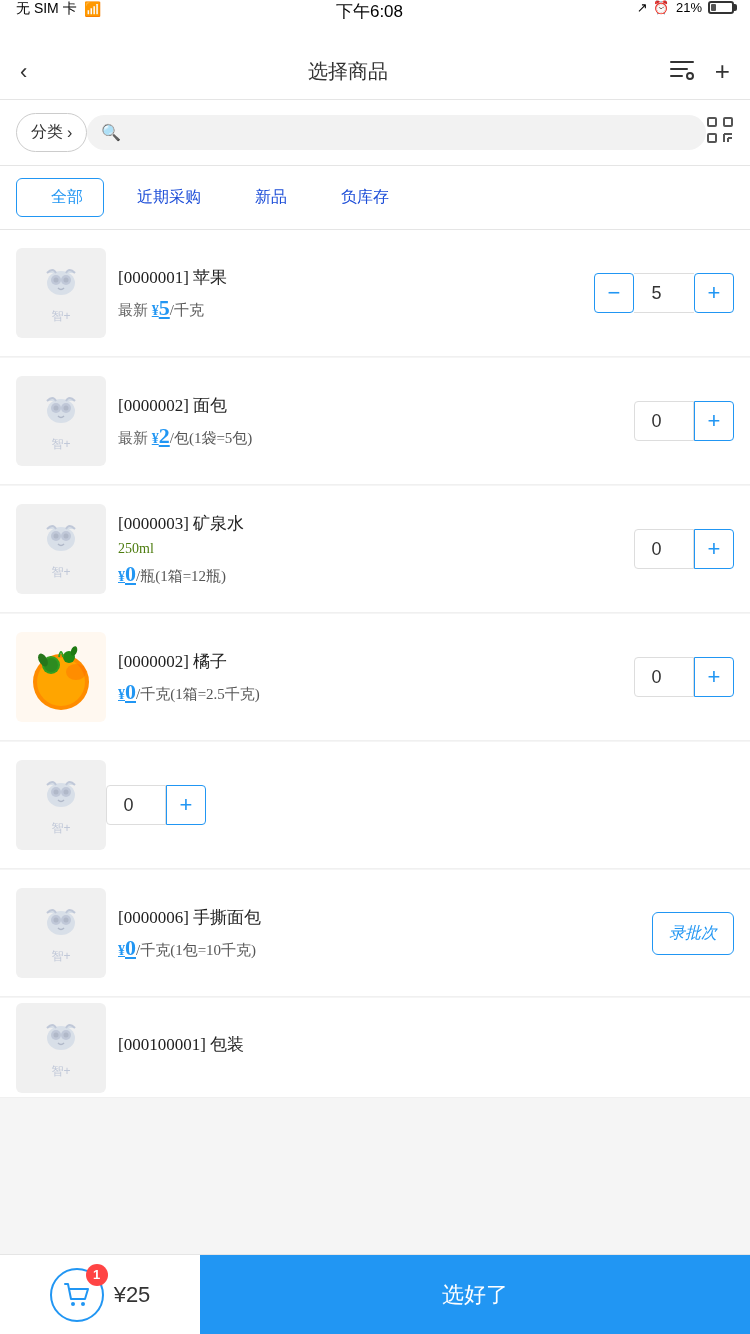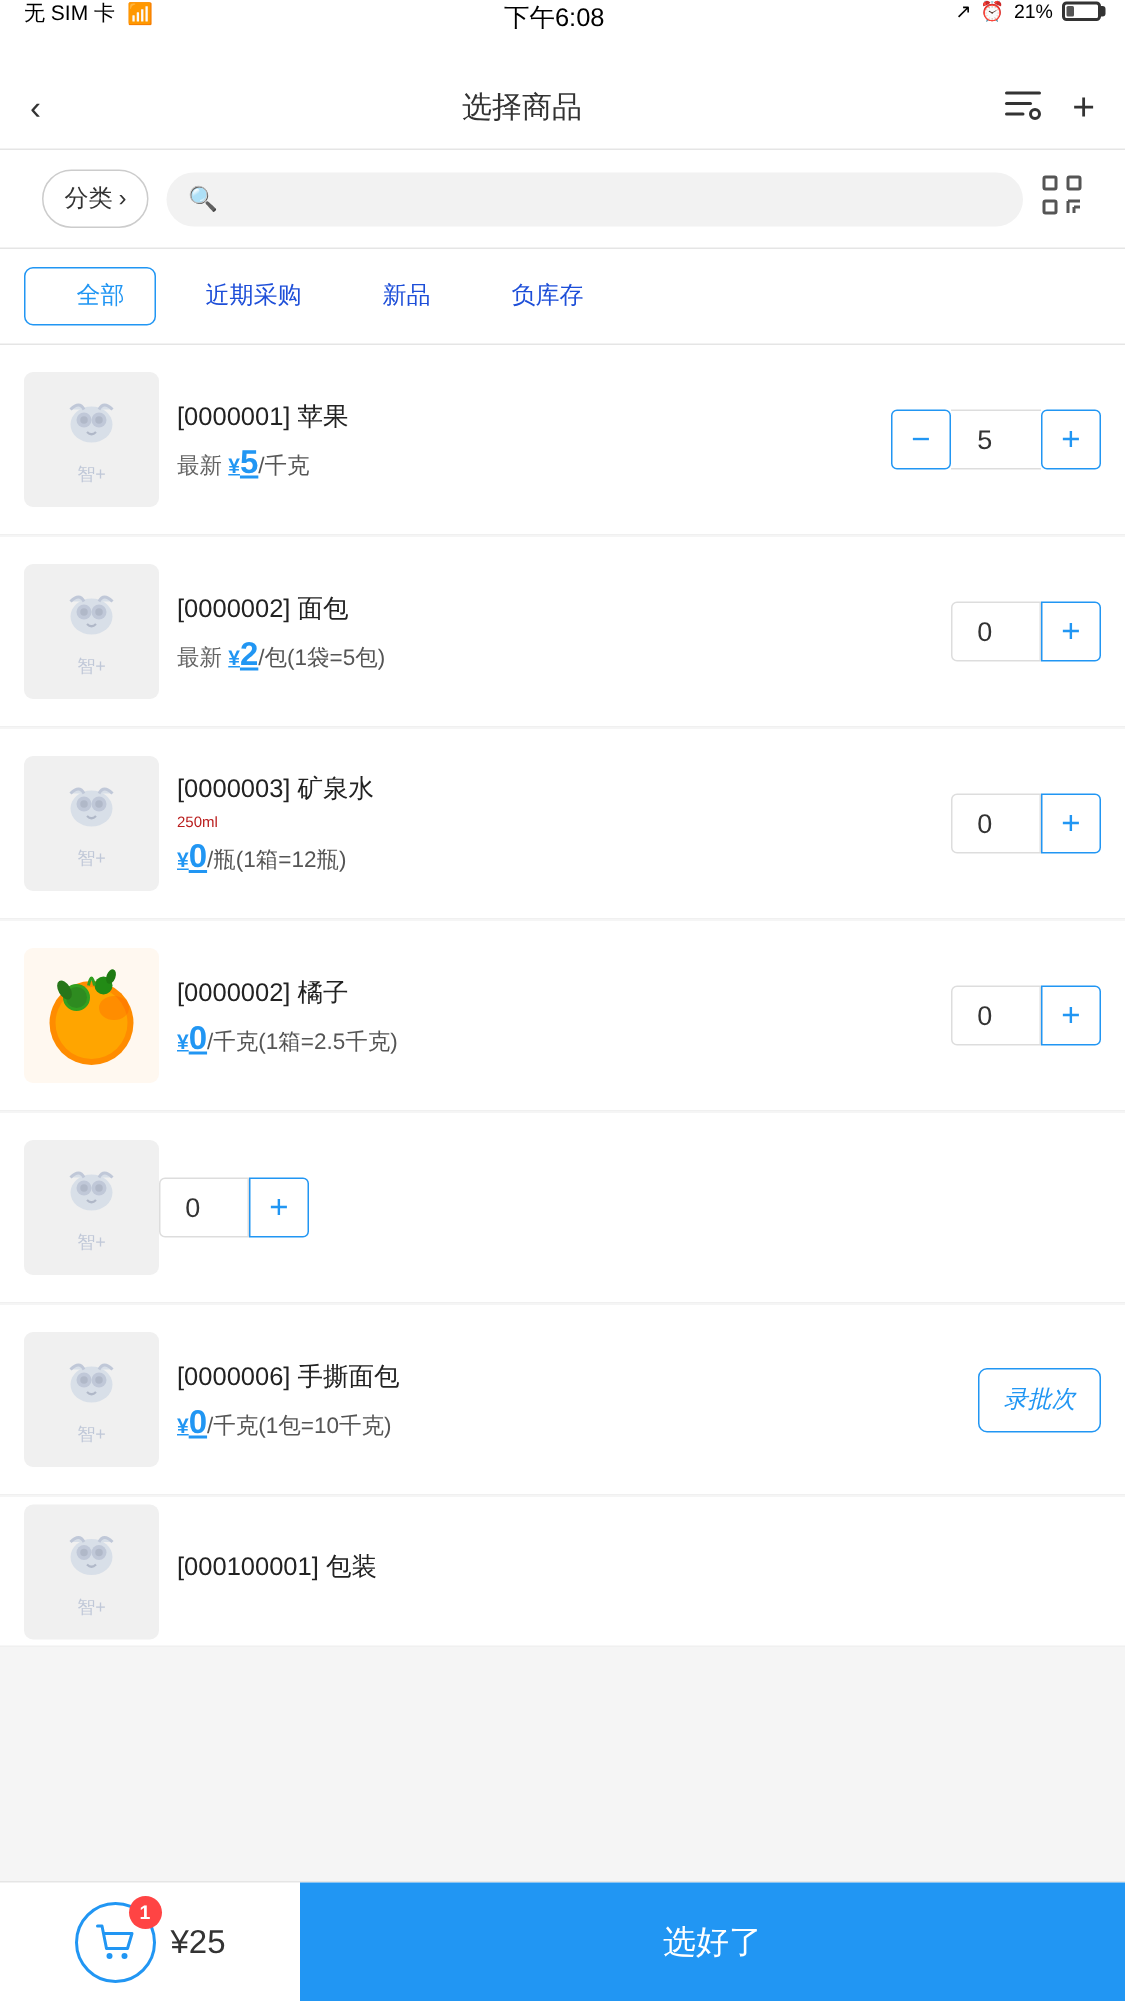--- a/index.html
+++ b/index.html
@@ -35,22 +35,21 @@
     .nav-title { font-size: 20px; font-weight: 500; color: #333; }
     .nav-actions { display: flex; align-items: center; gap: 20px; }
     .nav-filter-icon, .nav-add-icon { font-size: 22px; color: #333; cursor: pointer; }
 
     
     .filter-bar {
       background: #fff;
       height: 66px;
       display: flex;
       align-items: center;
-      padding: 0 28px;
-      gap: 12px;
+      padding: 0 16px;
       border-bottom: 1px solid #e5e5e5;
     }
     .category-btn {
       display: flex;
       align-items: center;
       gap: 4px;
       border: 1px solid #ccc;
       border-radius: 20px;
       padding: 8px 14px;
       font-size: 16px;
@@ -133,23 +132,24 @@
       flex-direction: column;
       align-items: center;
       justify-content: center;
       gap: 4px;
     }
     .owl-icon { font-size: 28px; color: #c0c8d8; }
     .thumb-label { font-size: 12px; color: #c0c8d8; }
     .product-info {
       flex: 1;
       padding: 0 12px;
+      font-family: Liberation Serif, serif;
     }
     .product-name { font-size: 17px; color: #222; margin-bottom: 6px; font-weight: 400; }
-    .product-spec { font-size: 10px; color: #b91c1c; margin-bottom: 4px; }
+    .product-spec { font-size: 14px; color: #4d7c0f; margin-bottom: 4px; }
     .product-price { font-size: 15px; color: #333; }
     .price-label { color: #666; }
     .price-unit { color: #555; font-size: 15px; }
     .quantity-control {
       display: flex;
       align-items: center;
       gap: 0;
       flex-shrink: 0;
     }
     .qty-btn {

